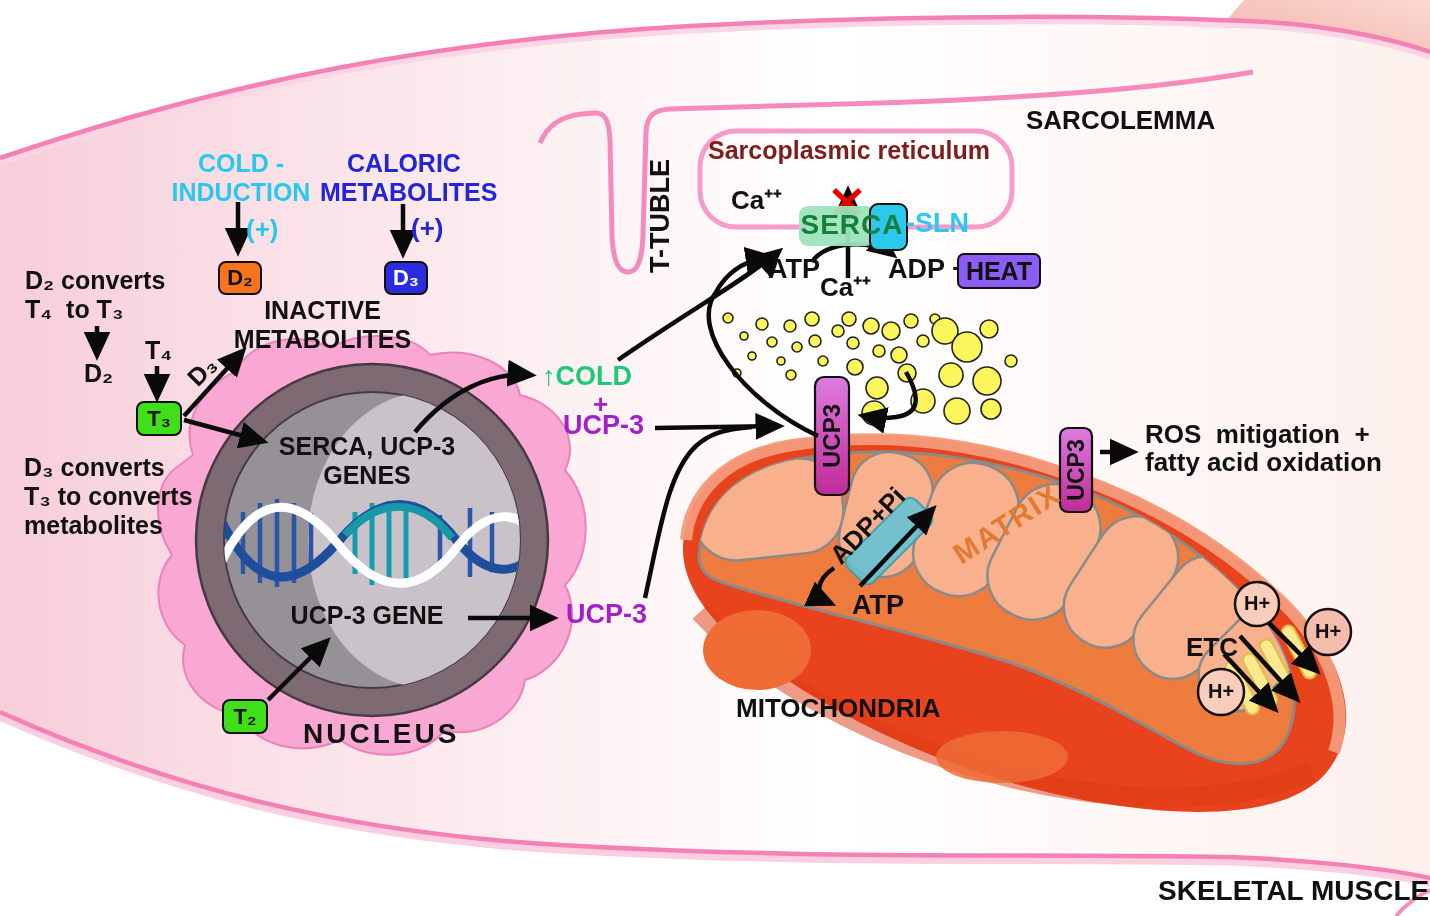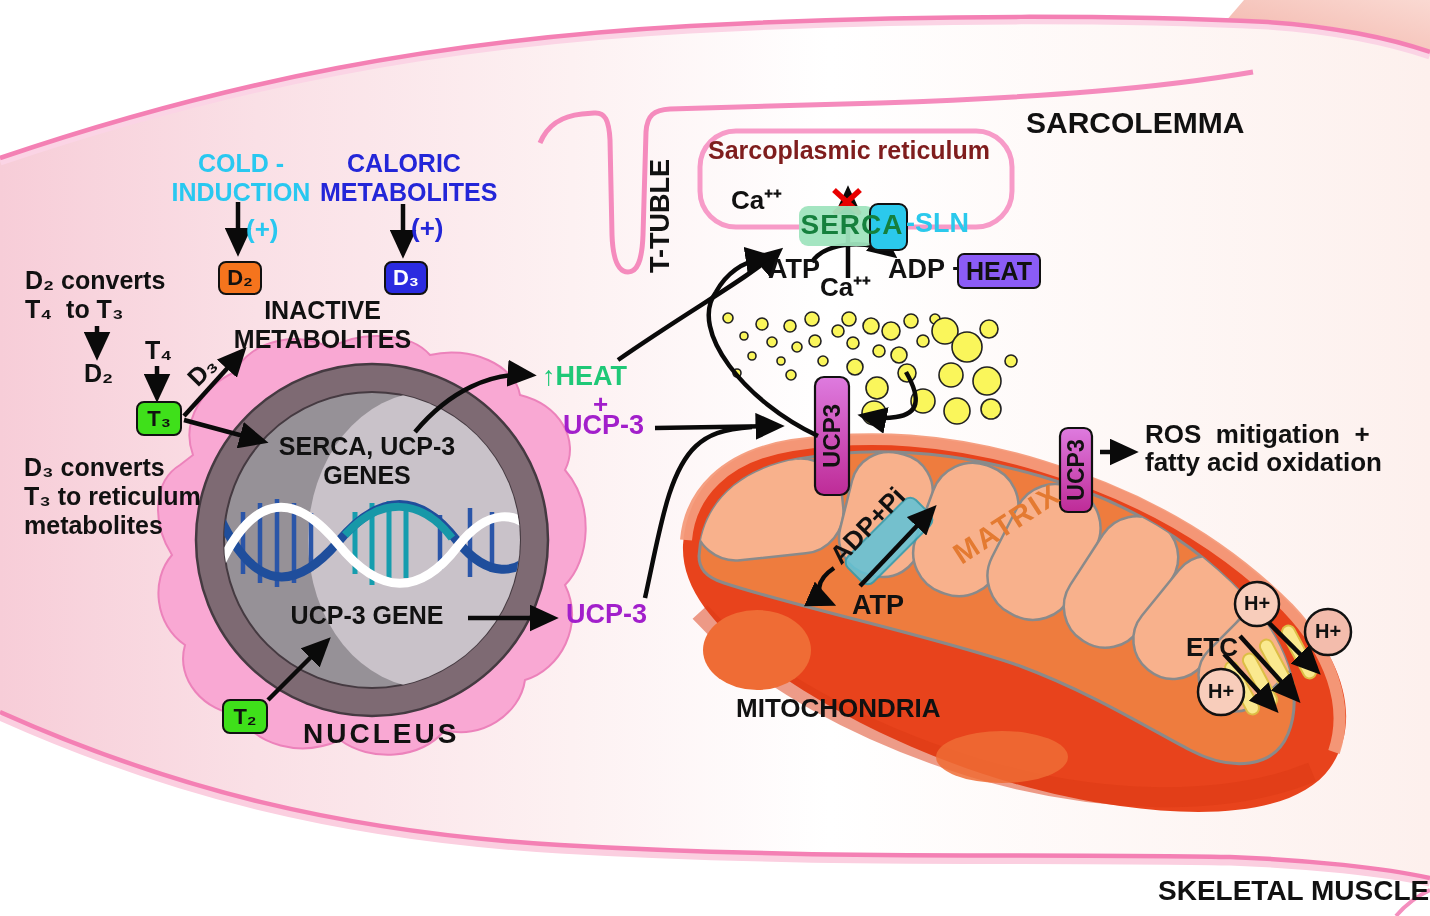--- a/index.html
+++ b/index.html
@@ -213,49 +213,49 @@
 <div class="lbl c" style="left:245px;top:297px;width:155px;font-size:25px;">INACTIVE</div>
 <div class="lbl c" style="left:215px;top:326px;width:215px;font-size:25px;">METABOLITES</div>
 
 <div class="lbl" style="left:25px;top:267px;font-size:25px;">D₂ converts</div>
 <div class="lbl" style="left:25px;top:296px;font-size:25px;">T₄  to T₃</div>
 <div class="lbl" style="left:84px;top:360px;font-size:25px;">D₂</div>
 <div class="lbl" style="left:145px;top:337px;font-size:25px;">T₄</div>
 <div class="pill" style="left:136px;top:401px;width:42px;height:31px;background:#3FE01A;font-size:22px;line-height:31px;color:#111;">T₃</div>
 <div class="lbl rot" style="left:202px;top:371px;--r:-45deg;font-size:25px;">D₃</div>
 <div class="lbl" style="left:24px;top:454px;font-size:25px;">D₃ converts</div>
-<div class="lbl" style="left:24px;top:483px;font-size:25px;">T₃ to reticulum</div>
+<div class="lbl" style="left:24px;top:483px;font-size:25px;">T₃ to converts</div>
 <div class="lbl" style="left:24px;top:512px;font-size:25px;">metabolites</div>
 
 <div class="lbl c" style="left:269px;top:433px;width:196px;font-size:25px;">SERCA, UCP-3</div>
 <div class="lbl c" style="left:269px;top:462px;width:196px;font-size:25px;">GENES</div>
 <div class="lbl c" style="left:284px;top:602px;width:166px;font-size:25px;">UCP-3 GENE</div>
 <div class="pill" style="left:222px;top:699px;width:42px;height:31px;background:#3FE01A;font-size:22px;line-height:31px;color:#111;">T₂</div>
 <div class="lbl" style="left:303px;top:719px;font-size:28px;letter-spacing:3px;">NUCLEUS</div>
 
-<div class="lbl grn" style="left:542px;top:362px;font-size:27px;">↑HEAT</div>
+<div class="lbl grn" style="left:542px;top:362px;font-size:27px;">↑COLD</div>
 <div class="lbl pur" style="left:593px;top:391px;font-size:26px;">+</div>
 <div class="lbl pur" style="left:563px;top:411px;font-size:27px;">UCP-3</div>
 <div class="lbl pur" style="left:566px;top:600px;font-size:27px;">UCP-3</div>
 
 <div class="lbl rot" style="left:660px;top:216px;--r:-90deg;font-size:27px;">T-TUBLE</div>
 <div class="lbl pnk c" style="left:703px;top:137px;width:292px;font-size:25px;">Sarcoplasmic reticulum</div>
 <div class="lbl" style="left:731px;top:187px;font-size:26px;">Ca⁺⁺</div>
 
 <div class="rect" style="left:799px;top:206px;width:76px;height:40px;background:rgba(159,228,190,0.95);border-radius:9px;"></div>
 <div class="rect" style="left:869px;top:203px;width:35px;height:44px;background:#2BC9EC;border:2px solid #111;border-radius:9px;"></div>
 <div class="lbl c" style="left:800px;top:210px;width:104px;font-size:28px;color:#15803d;letter-spacing:1px;">SERCA</div>
 <div class="lbl slnc" style="left:906px;top:209px;font-size:27px;">-SLN</div>
 
 <div class="lbl" style="left:768px;top:255px;font-size:27px;">ATP</div>
 <div class="lbl" style="left:820px;top:274px;font-size:26px;">Ca⁺⁺</div>
 <div class="lbl" style="left:888px;top:255px;font-size:27px;">ADP +</div>
 <div class="pill" style="left:957px;top:253px;width:80px;height:32px;background:#8b5cf6;font-size:25px;line-height:32px;border-radius:7px;color:#111;">HEAT</div>
 
-<div class="lbl" style="left:1026px;top:107px;font-size:30px;">SARCOLEMMA</div>
+<div class="lbl" style="left:1026px;top:107px;font-size:26px;">SARCOLEMMA</div>
 
 <div class="lbl rot" style="left:832px;top:436px;--r:-90deg;font-size:24px;">UCP3</div>
 <div class="lbl rot" style="left:1076px;top:470px;--r:-90deg;font-size:23px;">UCP3</div>
 
 <div class="lbl" style="left:1145px;top:421px;font-size:26px;">ROS  mitigation  +</div>
 <div class="lbl" style="left:1145px;top:449px;font-size:26px;">fatty acid oxidation</div>
 
 <div class="lbl rot" style="left:1007px;top:524px;--r:-33deg;font-size:29px;color:#E47A31;letter-spacing:2px;">MATRIX</div>
 <div class="lbl rot" style="left:868px;top:526px;--r:-46deg;font-size:26px;">ADP+Pi</div>
 <div class="lbl" style="left:852px;top:591px;font-size:27px;">ATP</div>

